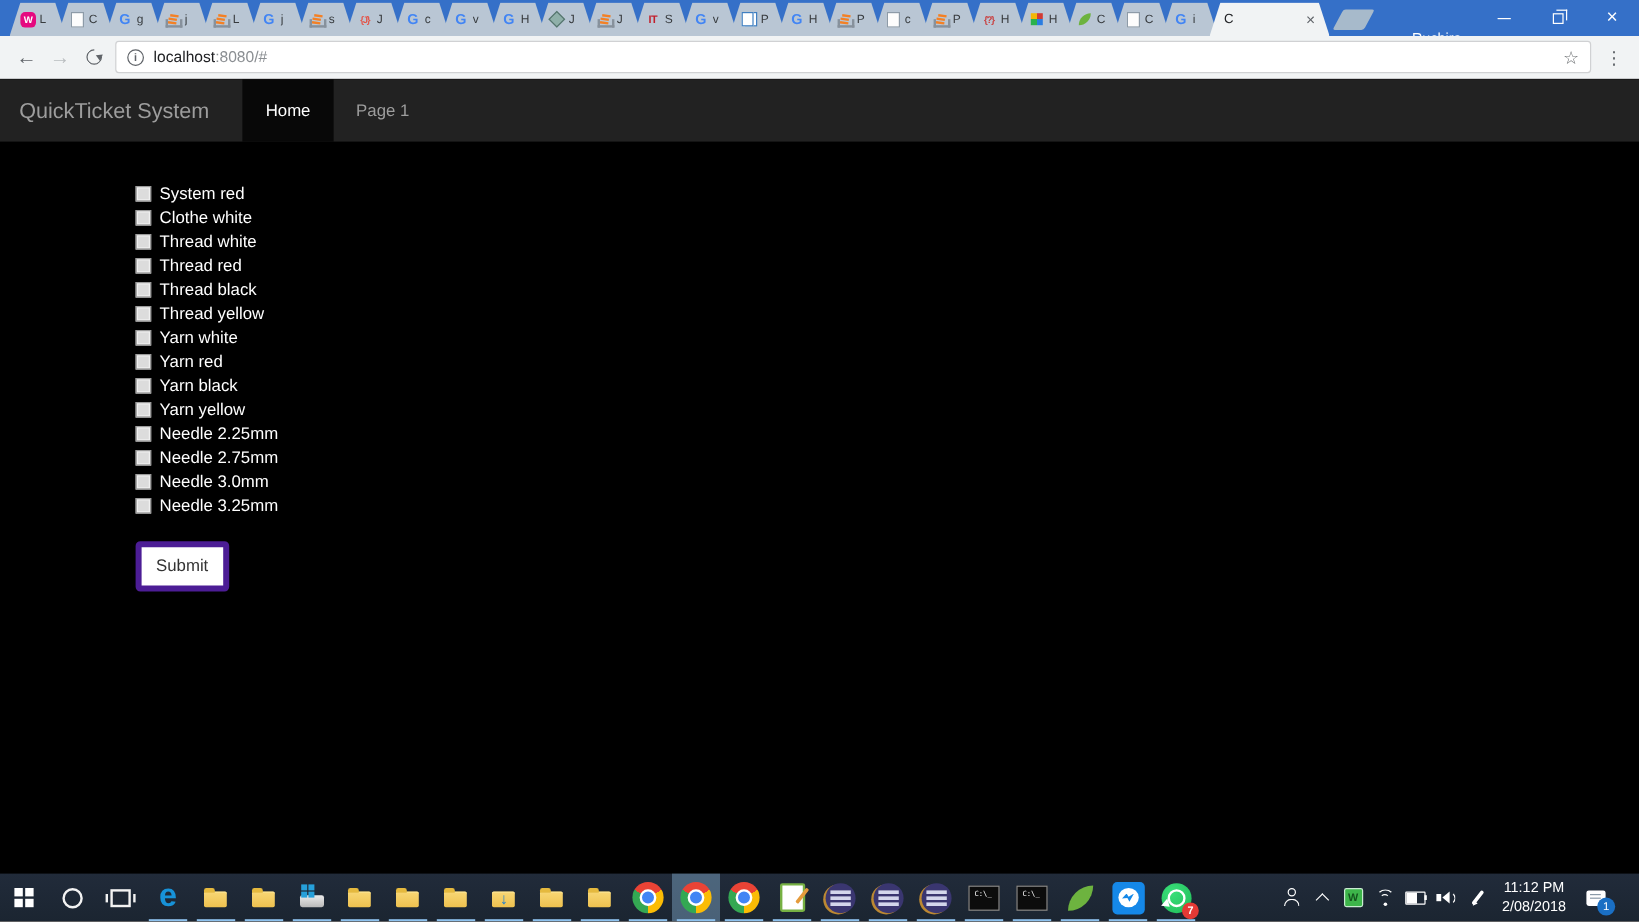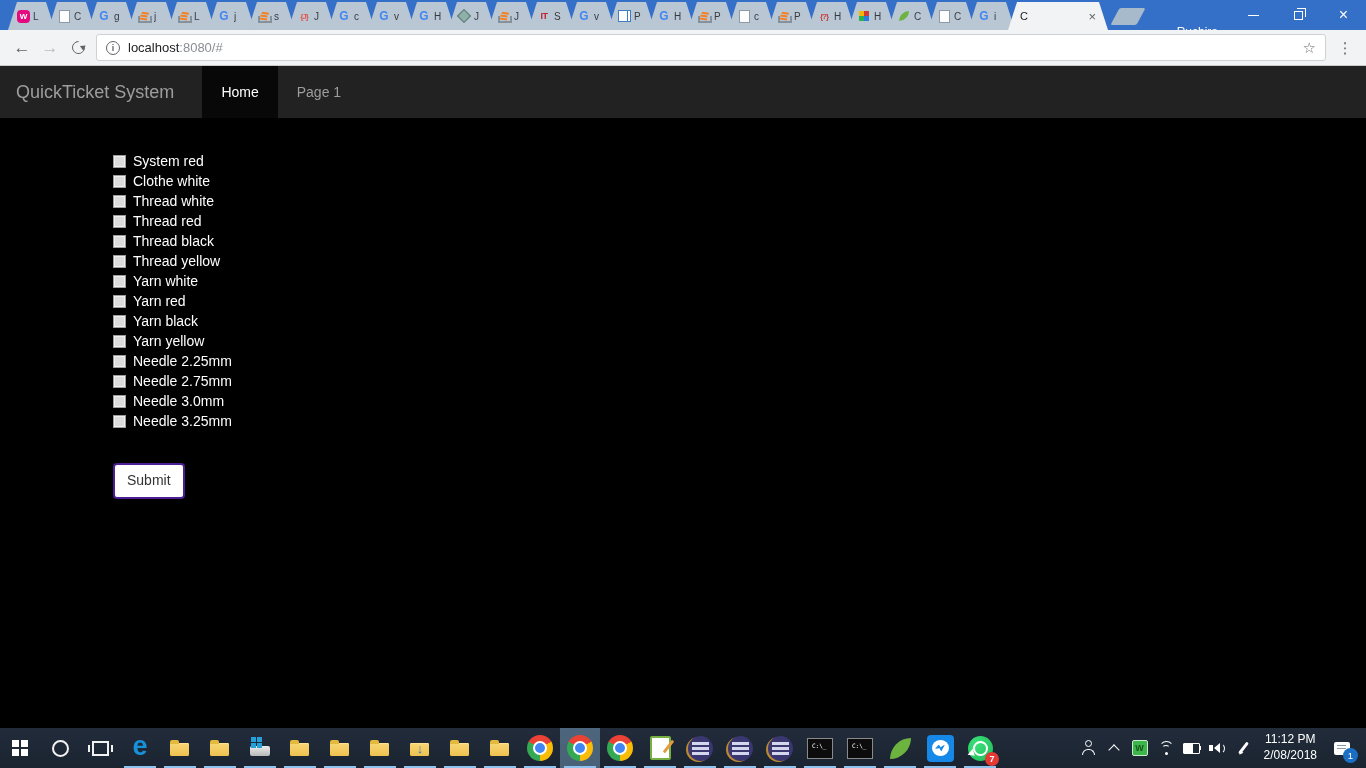--- a/index.html
+++ b/index.html
@@ -79,22 +79,22 @@
   .bsnav { height:52px; background:#222; display:flex; align-items:stretch; }
   .brand { display:flex; align-items:center; padding:0 15px; margin-left:1px;
            font-size:18px; color:#9d9d9d; white-space:nowrap; }
   .navitems { display:flex; margin-left:13px; }
   .navitem { display:flex; align-items:center; padding:0 19px; font-size:14px; color:#9d9d9d;text-align:right; }
   .navitem.active { background:#080808; color:#fff; }
   .content { margin:33px 0 0 113px; }
   .cbrow { display:flex; align-items:center; height:20px; color:#fff; font-size:14px; cursor:default; }
   .cb { width:13px; height:13px; background:#dcdcdc; border:1px solid #9b9b9b;
         box-shadow:inset 0 0 0 1px #f0f0f0; margin-right:7px; flex:none; }
-  .submit-btn { display:inline-block; margin-top:32px; padding:6px 12px; background:#fff;
-        border:2px solid #4c1d95; border-radius:4px; color:#333; font-size:14px; line-height:1.42; }
+  .submit-btn { display:inline-block; margin-top:20px; padding:6px 12px; background:#fff;
+        border:5px solid #4c1d95; border-radius:4px; color:#333; font-size:14px; line-height:1.42; }
 
   
   .taskbar { position:absolute; left:0; right:0; bottom:0; height:40px;
              background:linear-gradient(#212b3a,#1b2531); display:flex; align-items:center; z-index:5; }
   .tb-host { display:flex; }
   .tb-btn { position:relative; width:40px; height:40px; display:flex; align-items:center; justify-content:center; }
   .tb-btn.active { background:rgba(150,196,235,0.38); }
   .tb-btn.has-ind::after { content:""; position:absolute; left:4px; right:4px; bottom:0; height:2px; background:#8fc3ef; }
   .tbicon { position:relative; width:28px; height:28px; display:flex; align-items:center; justify-content:center; }
   .tbicon .sub { display:none; position:absolute; }
@@ -145,21 +145,21 @@
   .tbicon[data-icon="messenger-icon"]::after { content:""; position:absolute; width:10px; height:7px; background:#1588e8;
      clip-path:polygon(0 60%, 38% 0, 55% 40%, 100% 0, 62% 100%, 45% 55%); }
   .tbicon[data-icon="whatsapp-icon"]::before { content:""; width:25px; height:25px; border-radius:50%;
      background:radial-gradient(circle at 35% 30%, #3ae07a, #1fba57); }
   .tbicon[data-icon="whatsapp-icon"]::after { content:""; position:absolute; width:11px; height:11px;
      border:2.5px solid #fff; border-radius:50%; }
   .tbicon[data-icon="whatsapp-icon"] .sub { display:block; left:3px; bottom:3px; width:0; height:0;
      border:4px solid transparent; border-left:6px solid #fff; transform:rotate(40deg); }
 
   
-  .tray { margin-left:auto; display:flex; align-items:center; padding-right:6px; }
+  .tray { margin-left:auto; display:flex; align-items:center; padding-right:18px; }
   .tray-host { display:flex; align-items:center; }
   .tray-btn { position:relative; width:26px; height:40px; display:flex; align-items:center; justify-content:center; }
   .tricon { position:relative; width:18px; height:16px; display:flex; align-items:center; justify-content:center; }
   .tricon .sub { display:none; position:absolute; }
   .tricon[data-icon="people-icon"]::before { content:""; position:absolute; top:0; left:6px;
      width:5px; height:5px; border:1.5px solid #fff; border-radius:50%; }
   .tricon[data-icon="people-icon"]::after { content:""; position:absolute; bottom:1px; left:3px;
      width:11px; height:5px; border:1.5px solid #fff; border-bottom:none; border-radius:6px 6px 0 0; }
   .tricon[data-icon="chevron-up-icon"]::before { content:""; width:7px; height:7px; margin-top:4px;
      border-left:1.6px solid #fff; border-top:1.6px solid #fff; transform:rotate(45deg); }

